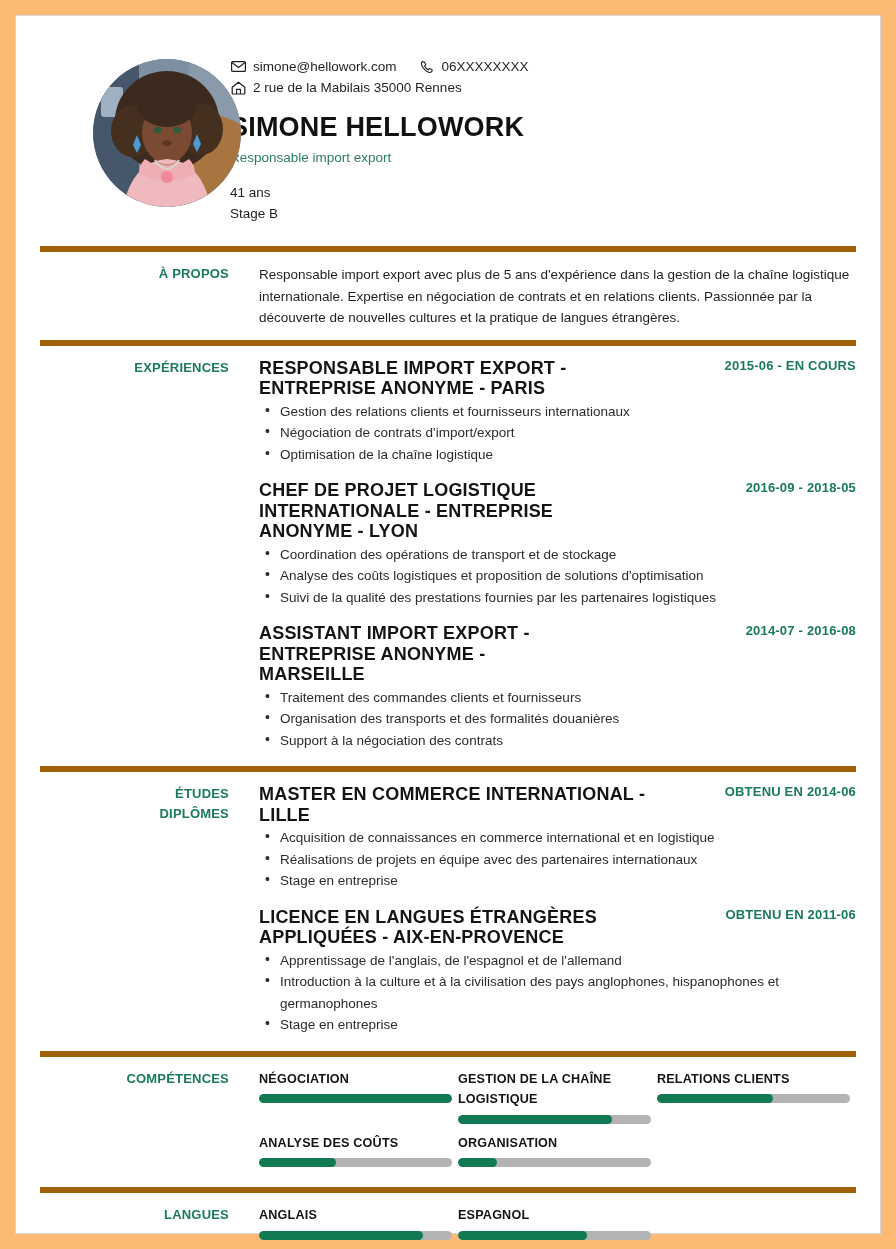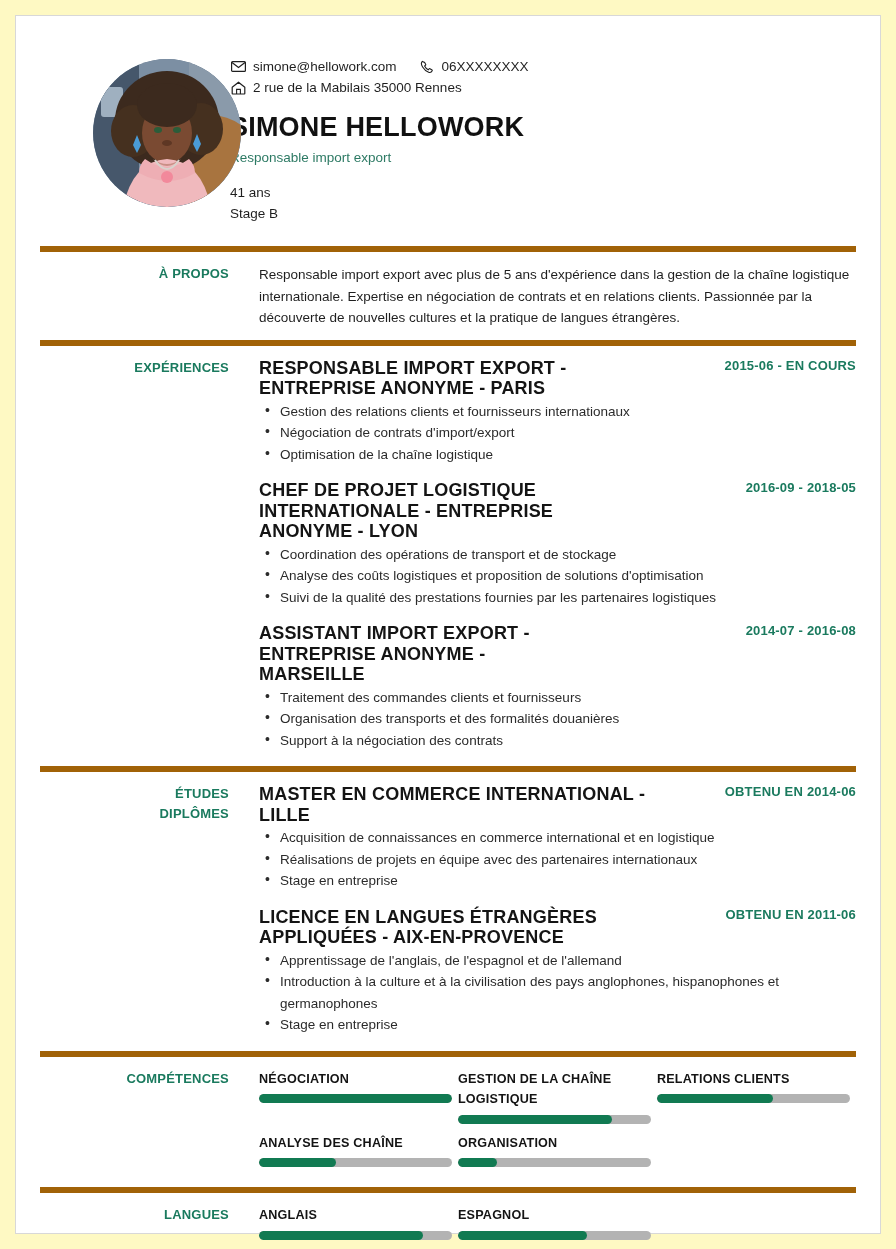--- a/index.html
+++ b/index.html
@@ -4,21 +4,21 @@
 <style>
   * { box-sizing: border-box; margin: 0; padding: 0; }
   html, body {
     width: 896px; height: 1249px;
     background: #ffffff;
     font-family: "Liberation Sans", sans-serif;
   }
   .page {
     position: relative;
     width: 896px; height: 1249px;
-    background: #fef9c3;
+    background: #fdba74;
     padding: 15px;
   }
   .sheet {
     width: 866px; height: 1219px;
     border: 1px solid #d8d8d8;
     background: #fff;
     padding: 18px 24px 10px 24px;
     position: relative;
   }
 
@@ -285,21 +285,21 @@
                   <i style="width: 80%;"></i>
                 </div>
           </div>
           <div class="cell">
             <div class="cell-label">RELATIONS CLIENTS</div>
             <div class="bar">
                   <i style="width: 60%;"></i>
                 </div>
           </div>
           <div class="cell">
-            <div class="cell-label">ANALYSE DES CHAÎNE</div>
+            <div class="cell-label">ANALYSE DES COÛTS</div>
             <div class="bar">
                   <i style="width: 40%;"></i>
                 </div>
           </div>
           <div class="cell">
             <div class="cell-label">ORGANISATION</div>
             <div class="bar">
                   <i style="width: 20%;"></i>
                 </div>
           </div>

